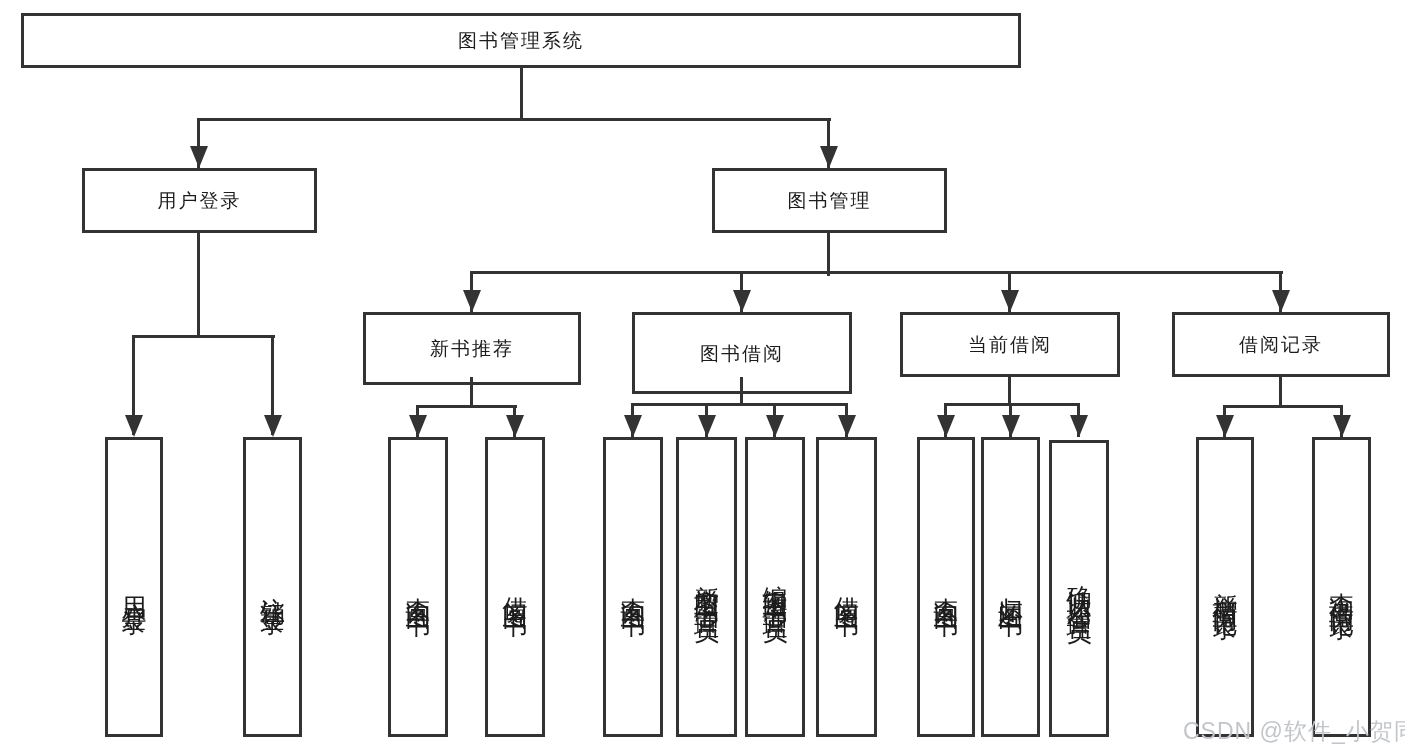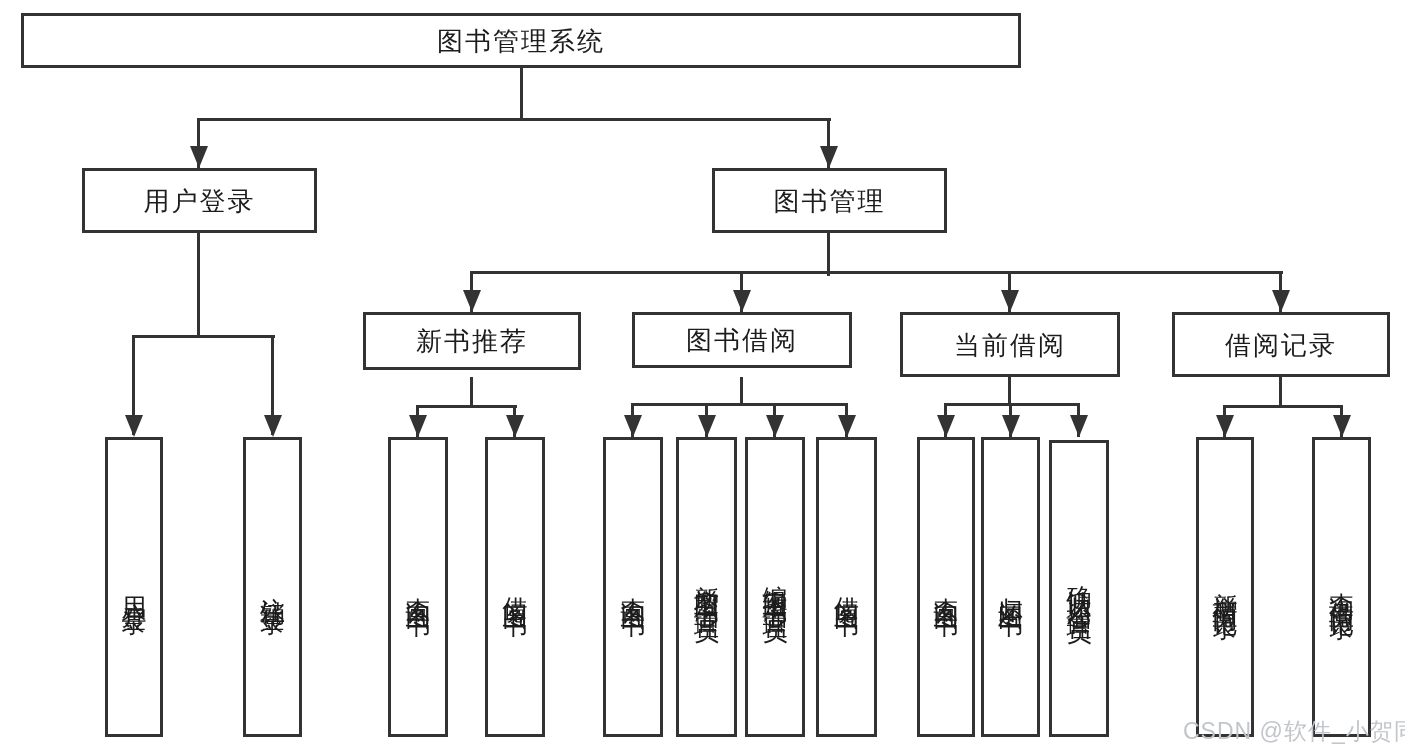--- a/index.html
+++ b/index.html
@@ -13,21 +13,21 @@
   }
   .box {
     position: absolute;
     background: #ffffff;
     border: 3px solid #333333;
     box-sizing: border-box;
     display: flex;
     align-items: center;
     justify-content: center;
     color: #1c1c1c;
-    font-size: 26px;
+    font-size: 19px;
     letter-spacing: 2px;
     text-align: center;
     line-height: 1;
   }
   .vbox {
     writing-mode: vertical-rl;
     text-orientation: mixed;
     font-size: 25px;
     letter-spacing: 5px;
     line-height: 1;
@@ -91,24 +91,24 @@
   <div class="hline" style="left:470px; top:271px; width:813px;"></div>
   <div class="vline" style="left:470px; top:271px; height:41px;"></div>
   <div class="arrow" style="left:463px; top:290px;"></div>
   <div class="vline" style="left:740px; top:271px; height:41px;"></div>
   <div class="arrow" style="left:733px; top:290px;"></div>
   <div class="vline" style="left:1008px; top:271px; height:41px;"></div>
   <div class="arrow" style="left:1001px; top:290px;"></div>
   <div class="vline" style="left:1279px; top:271px; height:41px;"></div>
   <div class="arrow" style="left:1272px; top:290px;"></div>
 
-  <div class="box" style="left:363px; top:312px; width:218px; height:58px;">
+  <div class="box" style="left:363px; top:312px; width:218px; height:73px;">
     <span>新书推荐</span>
   </div>
-  <div class="box" style="left:632px; top:312px; width:220px; height:56px;">
+  <div class="box" style="left:632px; top:312px; width:220px; height:82px;">
     <span>图书借阅</span>
   </div>
   <div class="box" style="left:1172px; top:312px; width:218px; height:65px;">
     <span>借阅记录</span>
   </div>
   <div class="box" style="left:900px; top:312px; width:220px; height:65px;">
     <span>当前借阅</span>
   </div>
 
   <div class="vline" style="left:470px; top:377px; height:31px;"></div>

